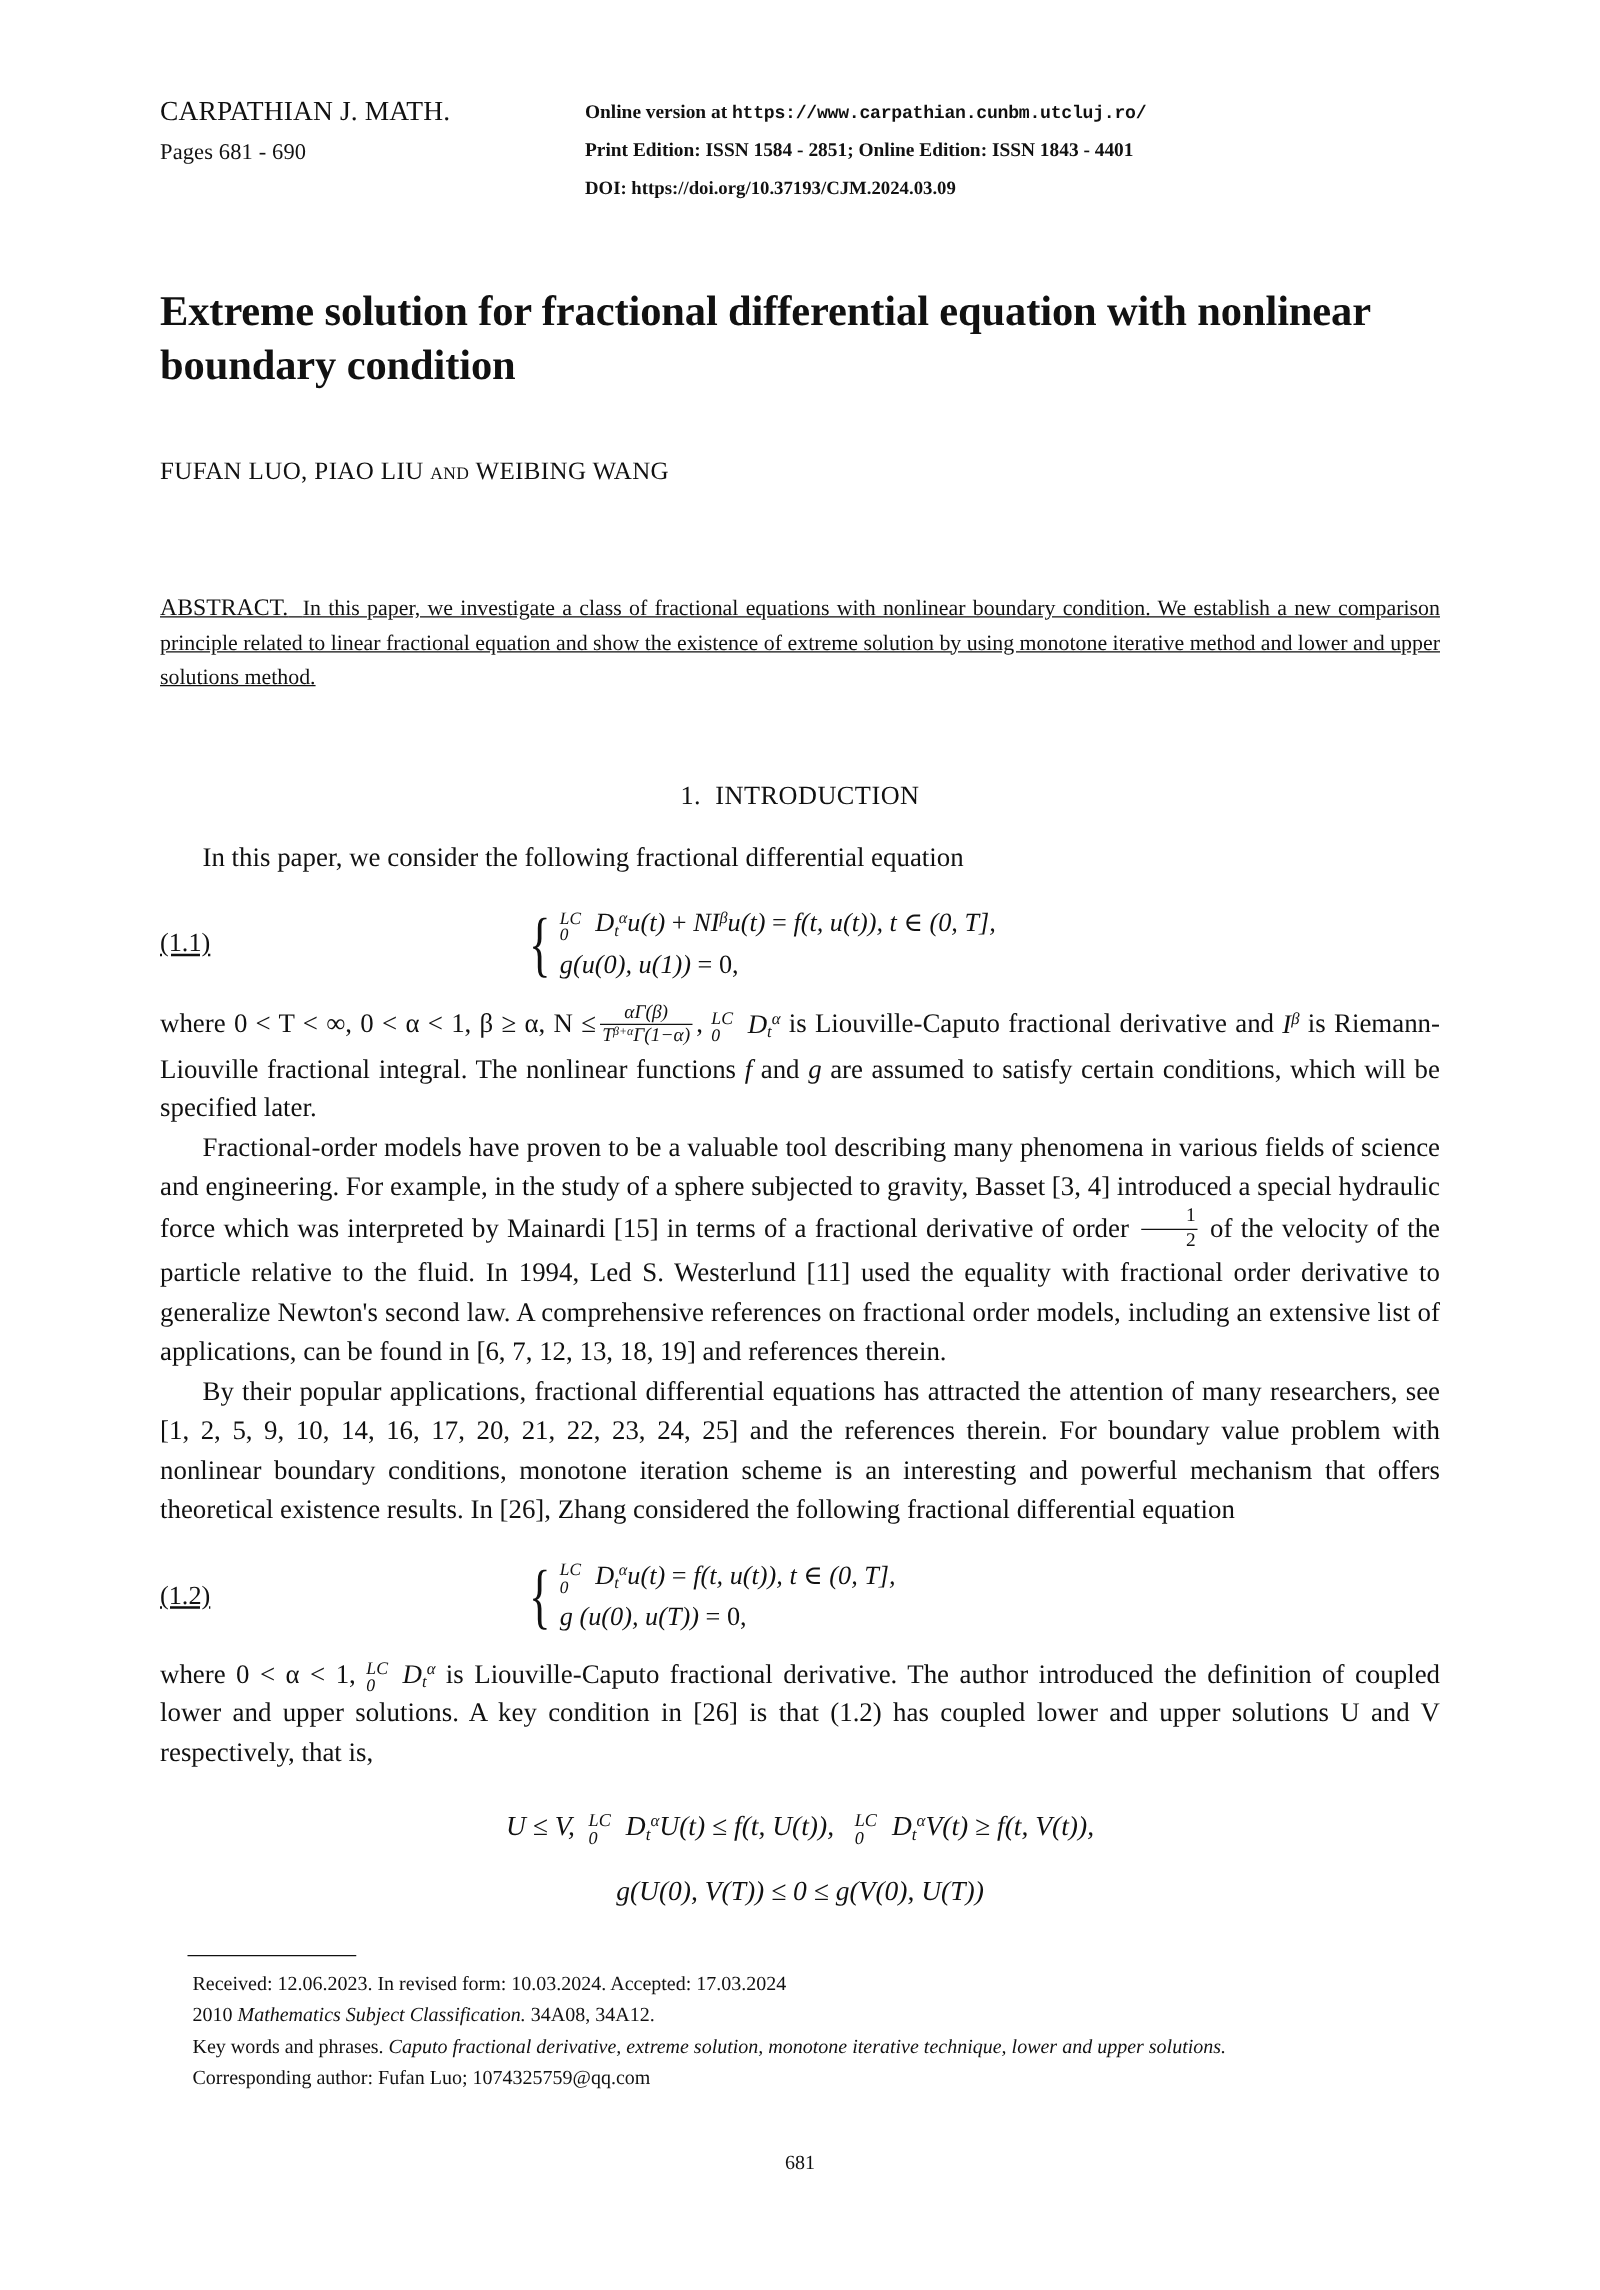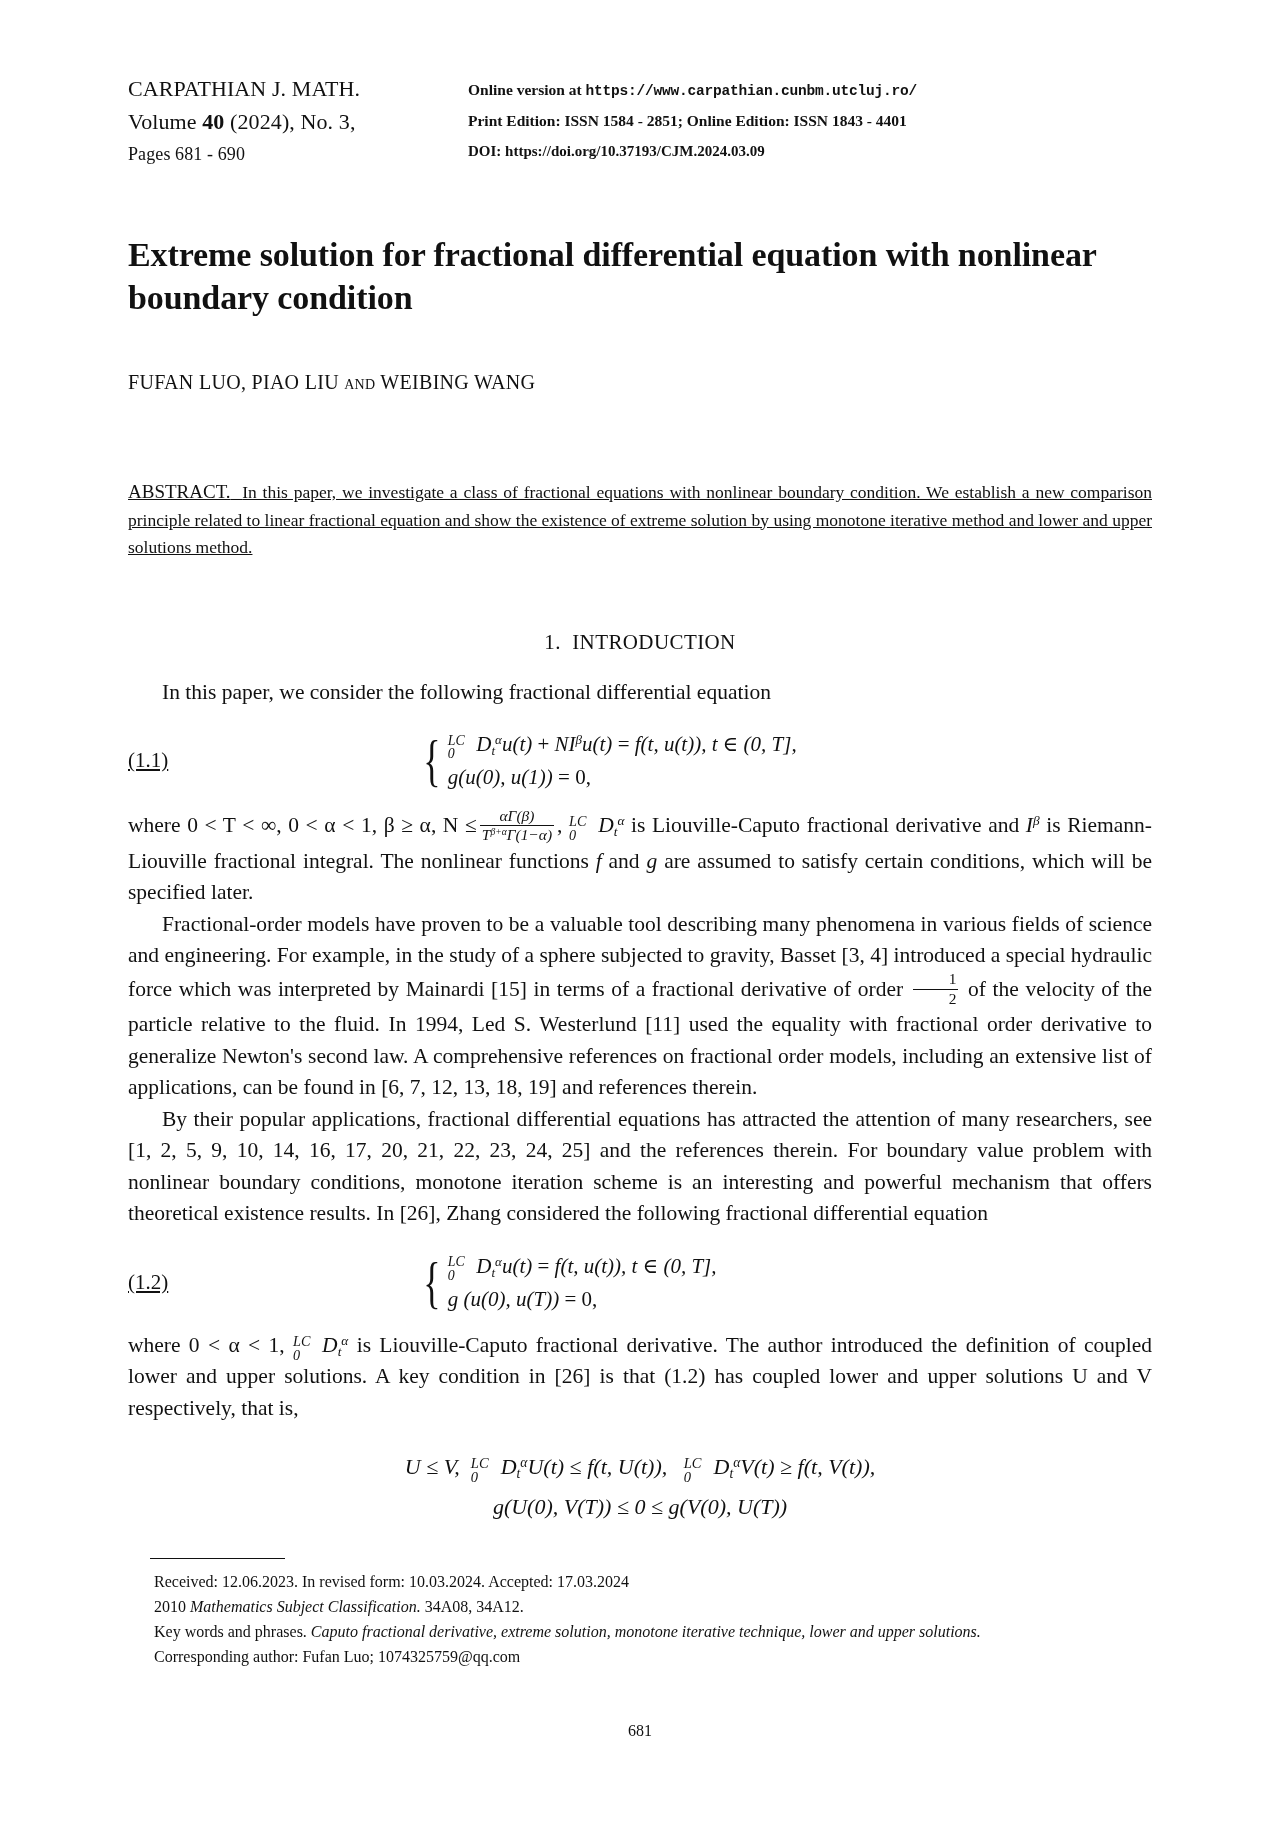--- a/index.html
+++ b/index.html
@@ -67,40 +67,39 @@
            transform:scaleX(.62); display:inline-block; margin-right:2px; }
   .braced { display:flex; align-items:center; }
   .lines { font-size:21px; line-height:33px; }
 
   .frac { display:inline-block; vertical-align:middle; text-align:center;
           font-size:.72em; line-height:1.18; margin:0 3px; position:relative; top:-.08em; }
   .frac .n { display:block; padding:0 2px; }
   .frac .d { display:block; border-top:1px solid #111; padding:0 2px;text-align:center; }
 
   .dispeq { text-align:center; font-size:22px; margin:26px 0 0 0; line-height:34px; }
-  .dispeq.second { margin-top:6px; }
+  .dispeq.second { margin-top:18px; }
 
   
   .fnrule { width:135px; border-top:1.6px solid #111; margin:34px 0 10px 22px; }
   .footnotes { font-size:16px; line-height:25px; }
   .footnotes p { margin:0; text-indent:26px; }
   .footnotes i { font-style:italic; }
 
   .folio { position:absolute; left:0; right:0; bottom:68px; text-align:center;
            font-size:16px; }
 </style>
 </head>
 <body>
 
 <div class="page">
 
   <div class="masthead">
     <div class="mast-left">
       <div class="ml1">CARPATHIAN J. MATH.</div>
-      <div class="ml2"><span>Volume </span><b>40</b><span> (2024), No. 3,</span></div>
       <div class="ml3">Pages 681 - 690</div>
     </div>
     <div class="mast-right">
       <div class="mr1"><span>Online version at </span><span class="mono">https://www.carpathian.cunbm.utcluj.ro/</span></div>
       <div class="mr2">Print Edition: ISSN 1584 - 2851; Online Edition: ISSN 1843 - 4401</div>
       <div class="mr3">DOI: https://doi.org/10.37193/CJM.2024.03.09</div>
     </div>
   </div>
 
   <div class="title">Extreme solution for fractional differential equation with nonlinear boundary condition</div>

